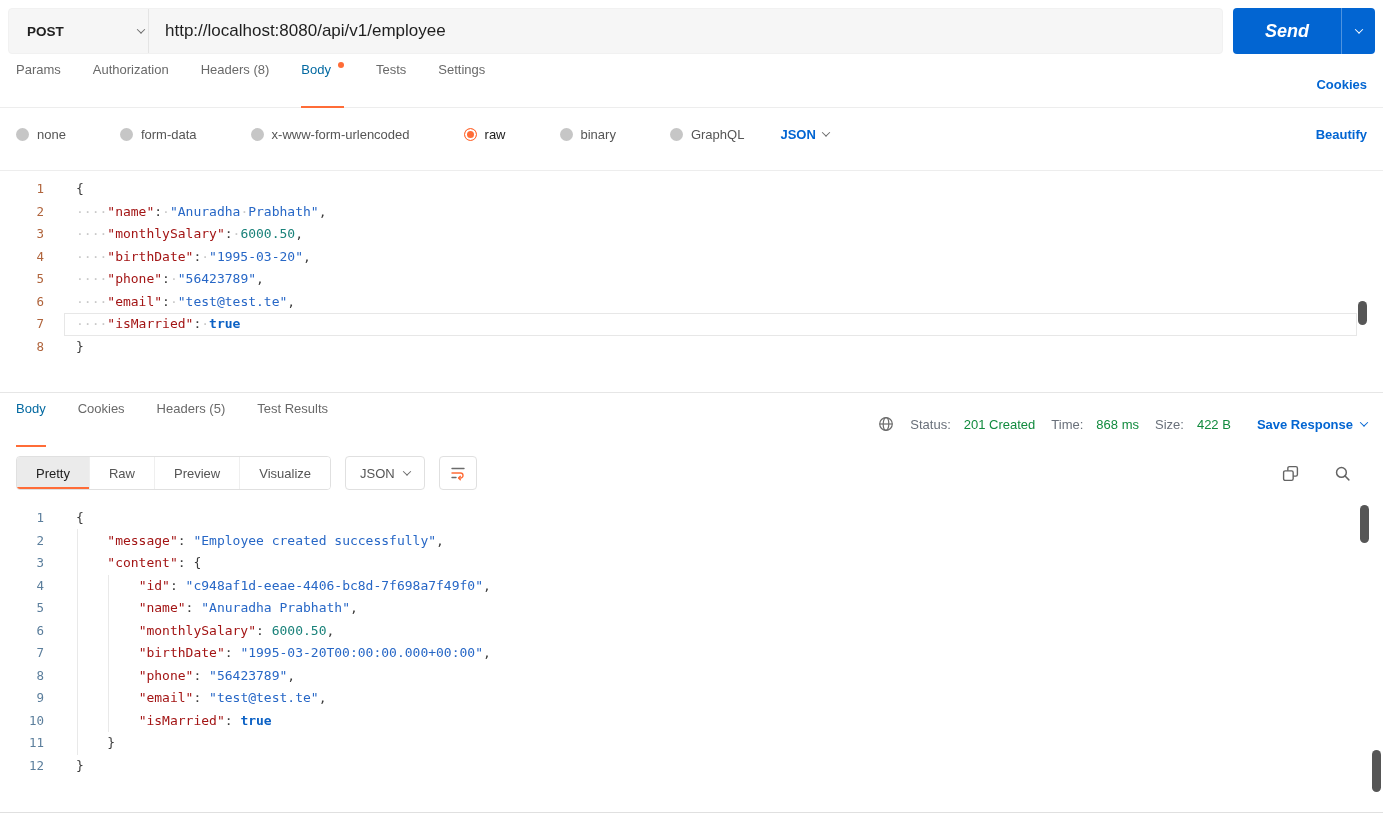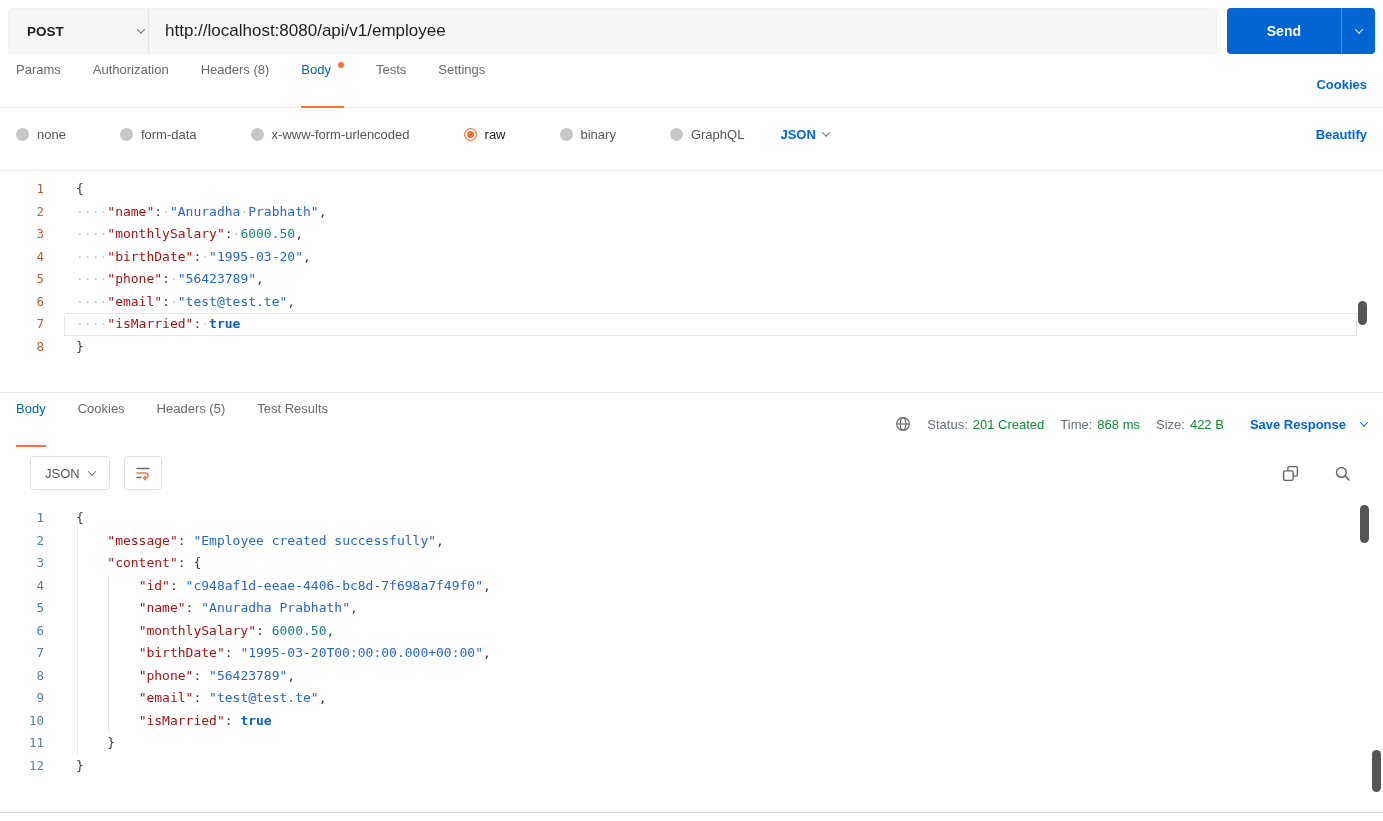--- a/index.html
+++ b/index.html
@@ -6,21 +6,21 @@
   html,body { background:#fff; }
   body { width:1383px; height:821px; font-family:"Liberation Sans", sans-serif; color:#212121; overflow:hidden; }
   .app { position:relative; width:1383px; height:821px; background:#fff; }
 
   
   .top-bar { display:flex; align-items:center; gap:10px; padding:8px; }
   .url-field { flex:1; display:flex; align-items:center; height:46px; background:#F6F6F6; border:1px solid #F1F1F1; border-radius:4px; }
   .method { width:140px; height:100%; display:flex; align-items:center; justify-content:space-between; padding:0 4px 0 18px; font-size:13.5px; font-weight:600; color:#212121; border-right:1px solid #E4E4E4; cursor:pointer; }
   .url-text { padding-left:16px; font-size:17px; color:#1F1F1F; cursor:text; }
   .send-btn { display:flex; height:46px; border-radius:4px; overflow:hidden; background:#0265D2; color:#fff; flex:none; }
-  .send-main { padding:0 40px; display:flex; align-items:center; font-size:14px; font-weight:600; cursor:pointer; }
+  .send-main { padding:0 32px; display:flex; align-items:center; font-size:18px; font-weight:600; cursor:pointer;font-style:italic; }
   .send-caret { width:34px; display:flex; align-items:center; justify-content:center; border-left:1px solid rgba(255,255,255,.3); cursor:pointer; }
 
   .chev { display:inline-block; width:6px; height:6px; border-right:1.5px solid #6B6B6B; border-bottom:1.5px solid #6B6B6B; transform:rotate(45deg) translate(-1px,-1px); }
   .chev.white { border-color:#fff; }
   .chev.blue  { border-color:#0265D2; }
 
   
   .req-tabs { display:flex; align-items:center; height:46px; padding:0 16px; border-bottom:1px solid #EDEDED; position:relative; }
   .tabs { display:flex; height:100%; }
   .tab { margin-right:32px; font-size:13px; color:#696969; display:flex; position:relative; cursor:pointer; height:100%; }
@@ -56,22 +56,22 @@
   .vthumb { position:absolute; width:9px; border-radius:5px; background:#565656; }
   .req-thumb  { right:16px; top:130px; height:24px; }
   .resp-thumb { right:14px; top:10px;  height:38px; }
   .page-thumb { position:absolute; right:2px; top:750px; width:9px; height:42px; border-radius:5px; background:#565656; }
 
   
   .resp-header { display:flex; align-items:center; height:46px; padding:0 16px; margin-top:8px; position:relative; }
   .resp-header .tab.active::after { bottom:0; }
   .resp-meta { margin-left:auto; display:flex; align-items:center; font-size:13px; color:#69707A; }
   .meta-pair { margin-left:16px; display:flex; gap:5px; white-space:nowrap; }
-  .meta-val { color:#118A3E; }
-  .save-resp { margin-left:26px; display:flex; align-items:center; gap:15px; color:#0265D2; font-weight:600; cursor:pointer; }
+  .meta-val { color:#118A3E;margin-left:8px; }
+  .save-resp { margin-left:26px; display:flex; align-items:center; gap:8px; color:#0265D2; font-weight:600; cursor:pointer; }
 
   
   .toolbar { display:flex; align-items:center; height:44px; padding:0 16px; margin-top:4px; }
   .view-group { display:flex; border:1px solid #E0E0E0; border-radius:4px; overflow:hidden; height:34px; }
   .view { padding:0 19px; display:flex; align-items:center; font-size:13px; color:#555; background:#fff; border-right:1px solid #EFEFEF; cursor:pointer; }
   .view:last-child { border-right:none; }
   .view.active { background:#EBEBEB; color:#212121; box-shadow:inset 0 -2px 0 #FF6C37; }
   .json-dd { margin-left:14px; height:34px; border:1px solid #E0E0E0; border-radius:4px; display:flex; align-items:center; padding:0 14px; gap:9px; font-size:13px; color:#555; background:#fff; cursor:pointer; }
   .wrap-btn { margin-left:14px; width:38px; height:34px; border:1px solid #E0E0E0; border-radius:4px; display:flex; align-items:center; justify-content:center; background:#fff; cursor:pointer; }
   .toolbar-right { margin-left:auto; display:flex; align-items:center; gap:30px; padding-right:14px; }
@@ -237,20 +237,26 @@
         <span class="meta-val">422 B</span>
       </span>
       <span class="save-resp">
         <span>Save Response</span>
         <span class="chev blue"></span>
       </span>
     </div>
   </div>
 
   <div class="toolbar">
+    <div class="view-group">
+        <div class="view active">Pretty</div>
+        <div class="view">Raw</div>
+        <div class="view">Preview</div>
+        <div class="view">Visualize</div>
+      </div>
     <div class="json-dd">
       <span>JSON</span>
       <span class="chev"></span>
     </div>
     <div class="wrap-btn">
       <svg width="16" height="16" viewBox="0 0 16 16">
         <path d="M2 3.5h12" stroke="#6B6B6B" stroke-width="1.4" stroke-linecap="round"></path>
         <path d="M2 8h8.5a2.5 2.5 0 0 1 0 5H9" stroke="#FF6C37" fill="none" stroke-width="1.4" stroke-linecap="round"></path>
         <path d="M10.3 11.2 8.6 13l1.7 1.8" stroke="#FF6C37" fill="none" stroke-width="1.4" stroke-linecap="round" stroke-linejoin="round"></path>
         <path d="M2 12.5h4" stroke="#6B6B6B" stroke-width="1.4" stroke-linecap="round"></path>

